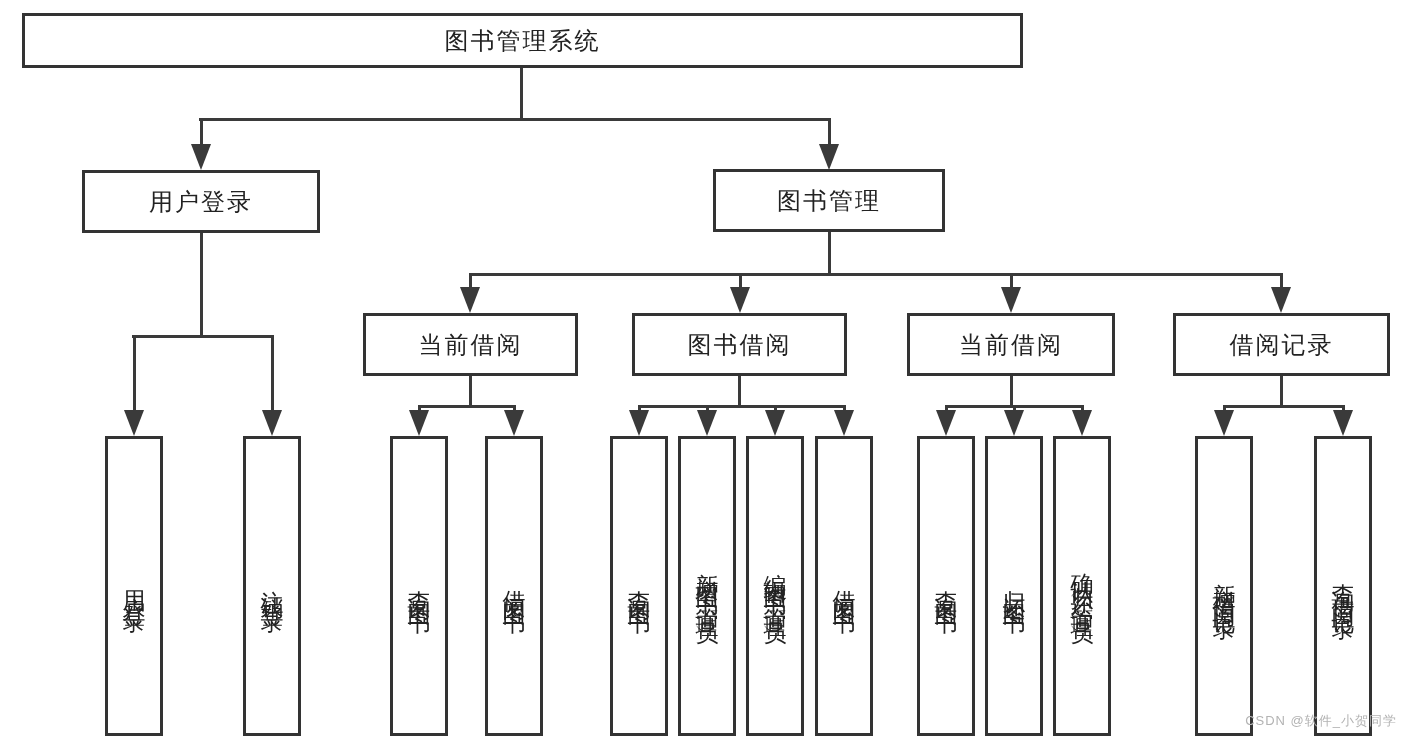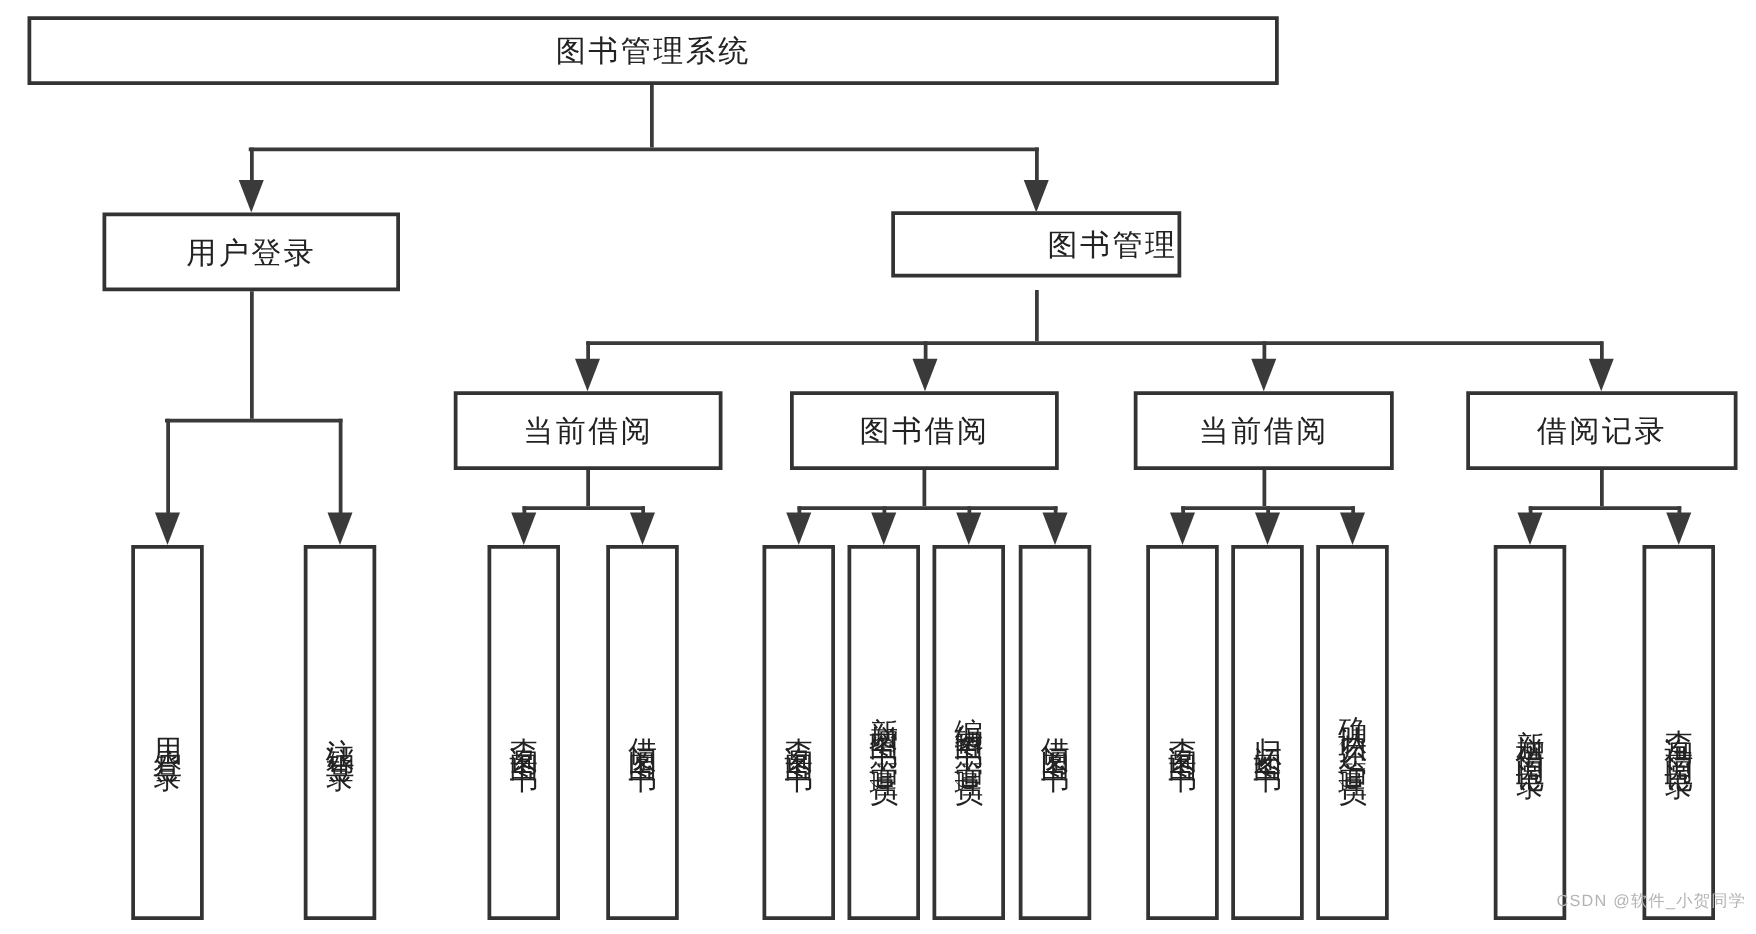--- a/index.html
+++ b/index.html
@@ -75,21 +75,21 @@
   <div class="vline" style="left:520px; top:68px; height:50px;"></div>
   <div class="hline" style="left:199px; top:118px; width:632px;"></div>
   <div class="vline" style="left:200px; top:118px; height:28px;"></div>
   <div class="arrow" style="left:191px; top:144px;"></div>
   <div class="vline" style="left:828px; top:118px; height:28px;"></div>
   <div class="arrow" style="left:819px; top:144px;"></div>
 
   <div class="nodebox" style="left:82px; top:170px; width:238px; height:63px;">
     <span class="hlabel">用户登录</span>
   </div>
-  <div class="nodebox" style="left:713px; top:169px; width:232px; height:53px;justify-content:flex-end;">
+  <div class="nodebox" style="left:713px; top:169px; width:232px; height:63px;">
     <span class="hlabel">图书管理</span>
   </div>
 
   <div class="vline" style="left:200px; top:233px; height:102px;"></div>
   <div class="hline" style="left:132px; top:335px; width:142px;"></div>
   <div class="vline" style="left:133px; top:335px; height:77px;"></div>
   <div class="arrow" style="left:124px; top:410px;"></div>
   <div class="vline" style="left:271px; top:335px; height:77px;"></div>
   <div class="arrow" style="left:262px; top:410px;"></div>
 

